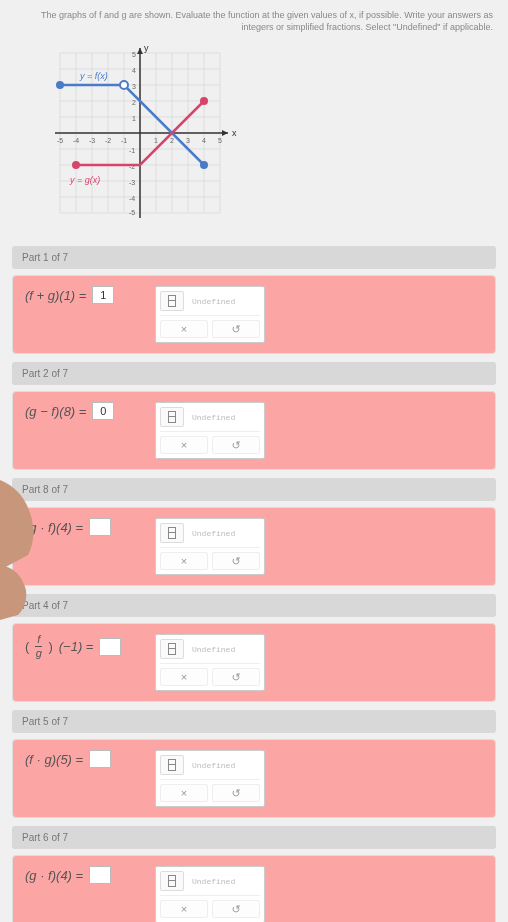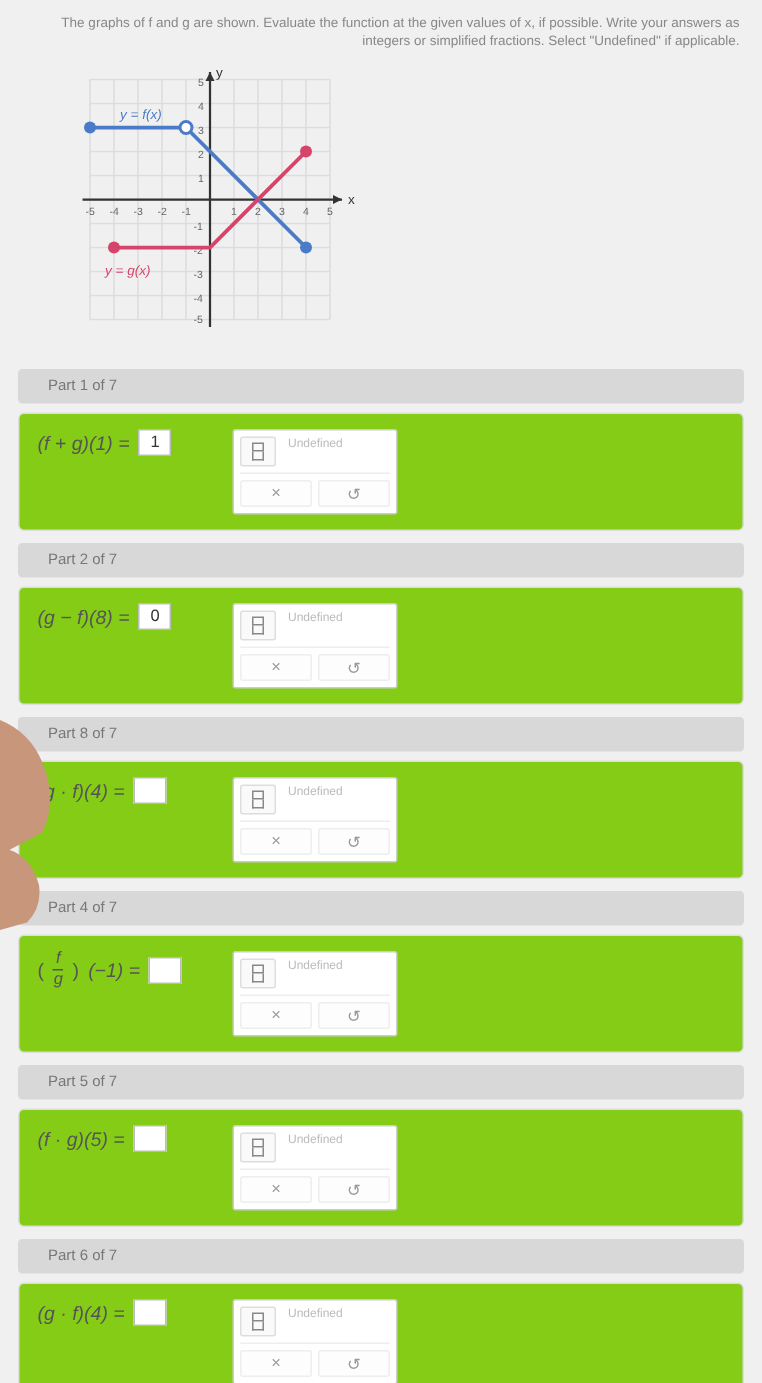--- a/index.html
+++ b/index.html
@@ -21,28 +21,28 @@
   padding: 5px 40px 15px;
 }
 .graph-svg {
   display: block;
 }
 .part-container {
   margin: 8px 12px;
 }
 .part-header {
   background: #d8d8d8;
-  padding: 6px 20px;
+  padding: 6px 10px;
   font-size: 10px;
   color: #777;
   border-radius: 3px;
   margin-bottom: 6px;
 }
 .part-body {
-  background: #84cc16;
+  background: #fca5a5;
   border: 1px solid #ddd;
   border-radius: 4px;
   padding: 10px 12px;
   display: flex;
   align-items: flex-start;
   gap: 20px;
 }
 .expr-wrap {
   display: flex;
   align-items: center;
@@ -78,20 +78,22 @@
 .toolbox {
   border: 1px solid #ccc;
   background: #fff;
   padding: 4px;
   border-radius: 2px;
   width: 110px;
 }
 .toolbox-row {
   display: flex;
   gap: 4px;
+  align-items: center;
+  font-family: Liberation Mono, monospace;
 }
 .tool-btn {
   border: 1px solid #ddd;
   background: #fafafa;
   width: 24px;
   height: 20px;
   display: flex;
   align-items: center;
   justify-content: center;
   font-size: 10px;

